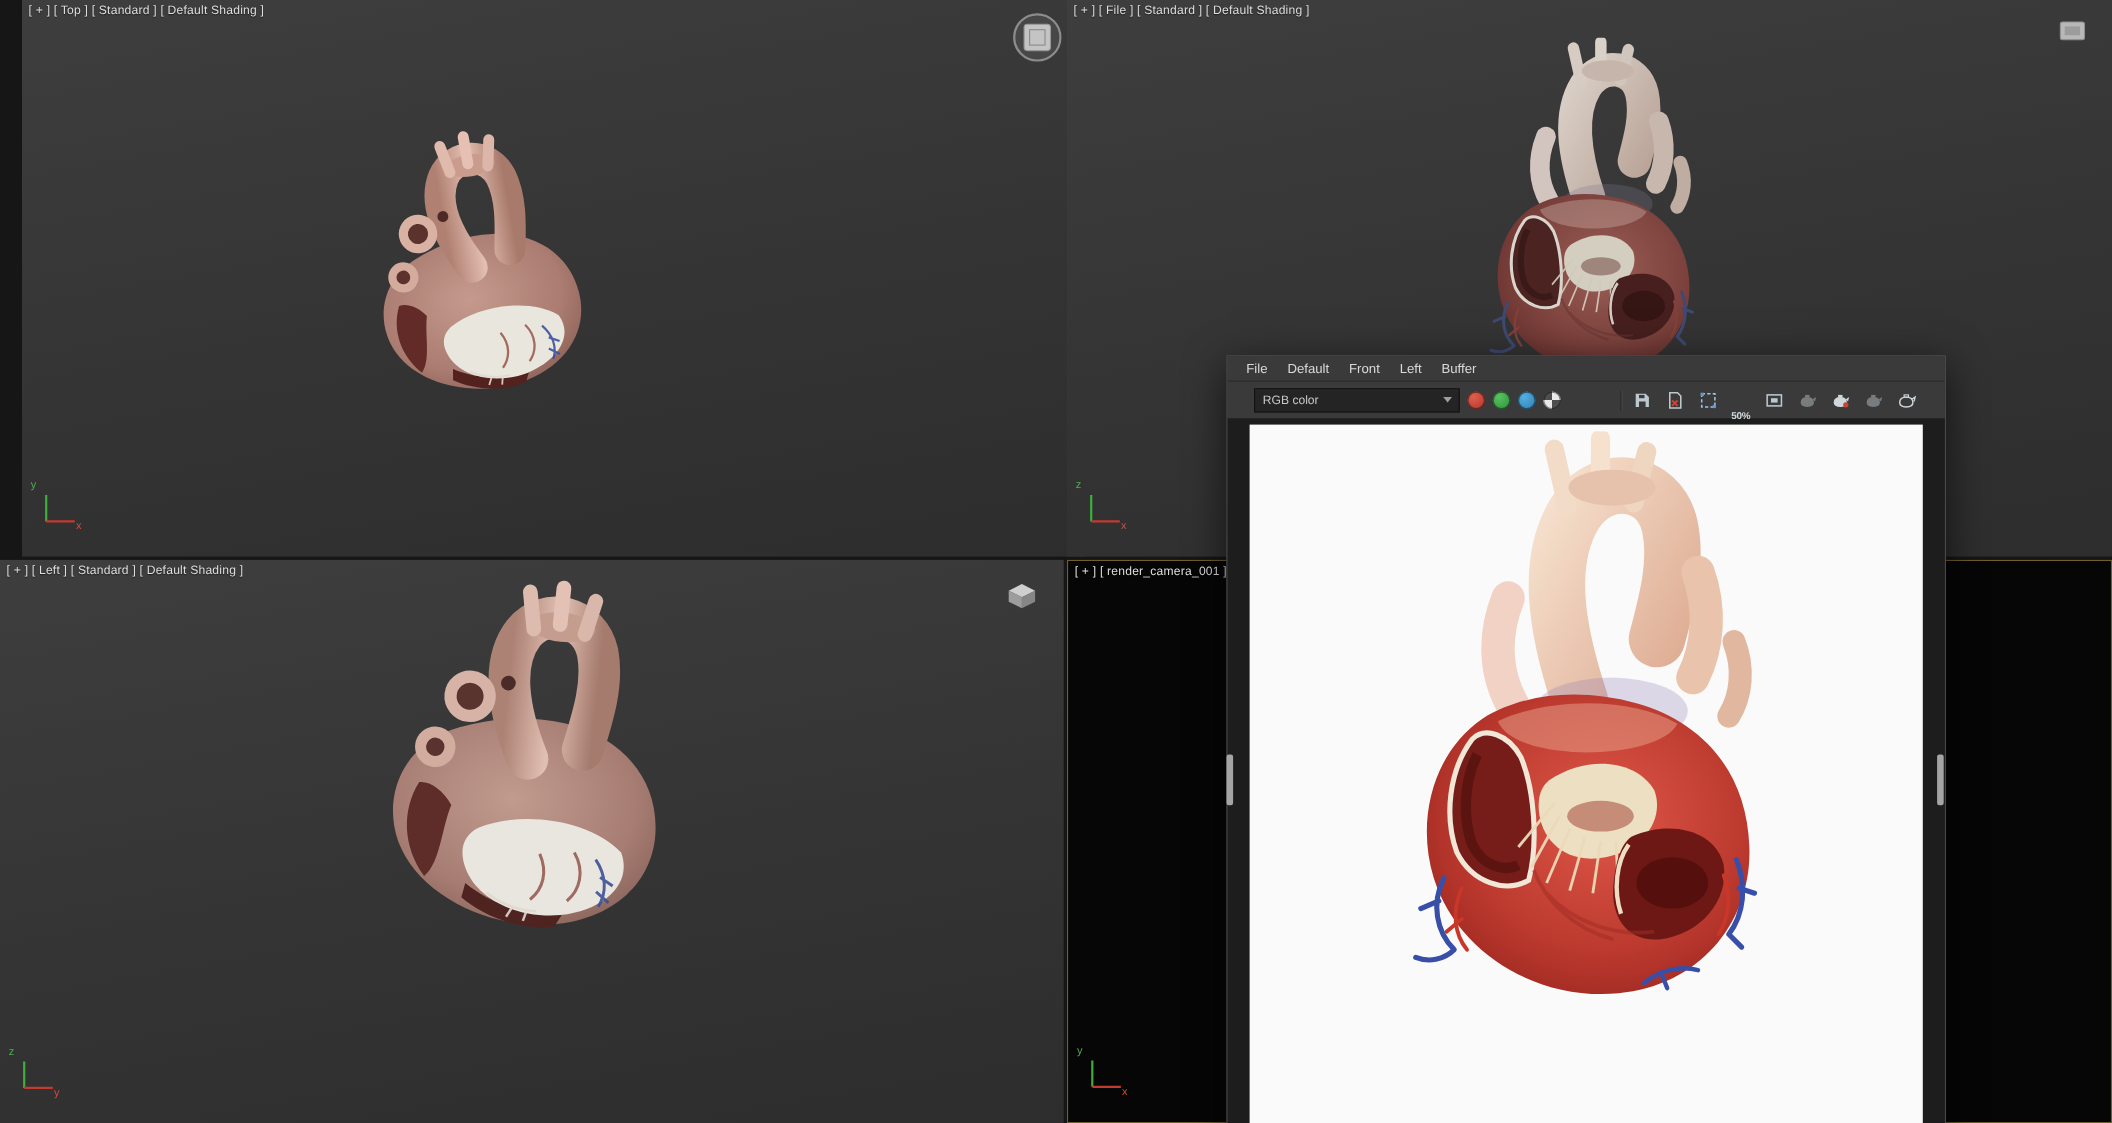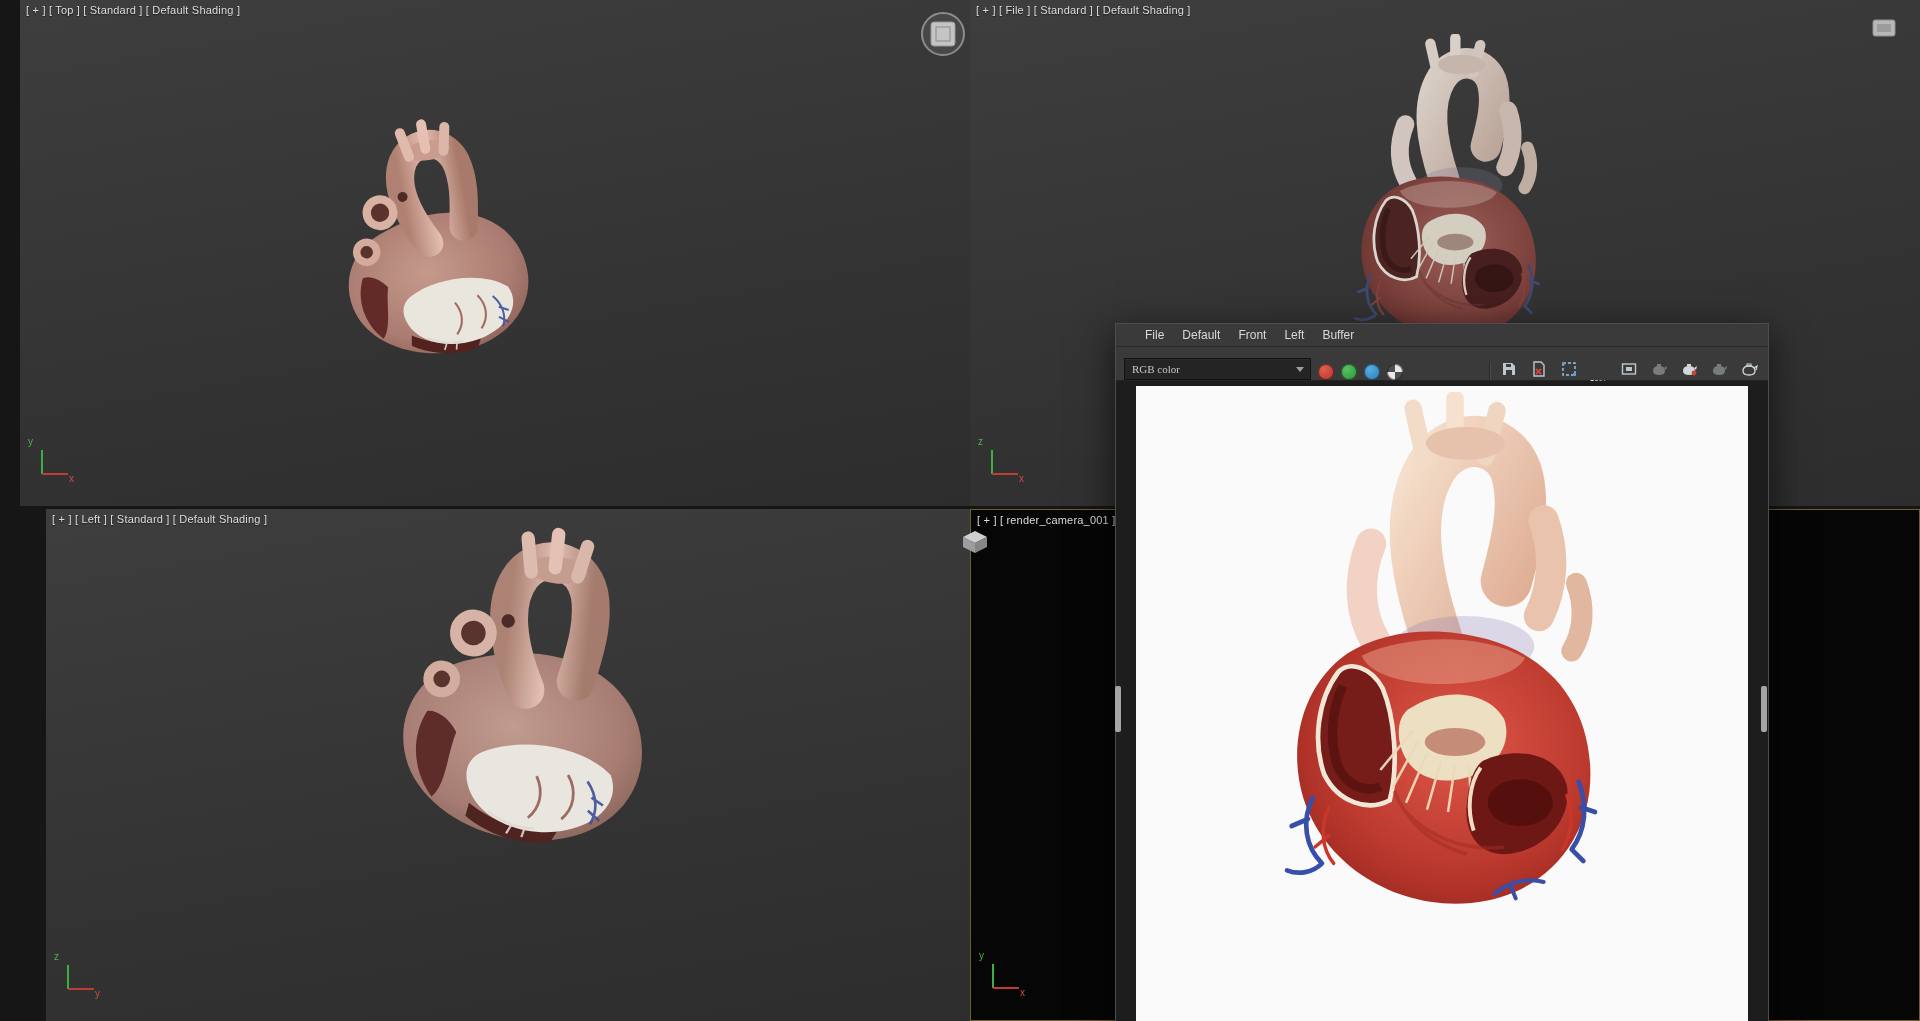--- a/index.html
+++ b/index.html
@@ -6,21 +6,21 @@
   body{
     width:1920px;height:1021px;overflow:hidden;position:relative;
     background:#161616;font-family:"Liberation Sans",sans-serif;
     -webkit-font-smoothing:antialiased;
   }
   
   .scene{position:absolute;inset:0;}
   .vp{position:absolute;overflow:hidden;background:linear-gradient(170deg,#3e3e3e 0%,#343434 55%,#2d2d2d 100%);}
   .vp-top{left:0;top:0;width:967px;height:506px;margin-left:20px;}
   .vp-front{left:970px;top:0;right:0;height:506px;}
-  .vp-left{left:0;top:509px;width:967px;bottom:0;margin-left:46px;}
+  .vp-left{left:0;top:509px;width:967px;bottom:0;}
   .vp-camera{left:970px;top:509px;right:0;bottom:0;background:#060606;border:1px solid #6e5f2c;}
   .vp-label{
     position:absolute;top:4px;left:6px;font-size:11px;color:#dedede;z-index:6;
     text-shadow:0 1px 1px rgba(0,0,0,.55);white-space:nowrap;cursor:default;letter-spacing:.2px;
   }
   
   .gizmo{position:absolute;left:8px;bottom:22px;width:46px;height:42px;z-index:5;}
   .gizmo svg{position:absolute;left:0;top:0;}
   .gizmo .ax-v{position:absolute;left:0px;top:-6px;font-size:10px;color:#4db04d;}
   .gizmo .ax-h{position:absolute;right:0px;bottom:0px;font-size:10px;color:#cf4d3e;}
@@ -37,23 +37,23 @@
   .hidden-defs{position:absolute;width:0;height:0;overflow:hidden;}
   
   .vfb{
     position:absolute;left:1115px;top:323px;width:652px;height:762px;z-index:20;
     background:#2e2e2e;border:1px solid #4d4d4d;box-shadow:0 10px 36px rgba(0,0,0,.65);
     display:flex;flex-direction:column;
   }
   .vfb-titlebar{height:26px;background:#333333;display:flex;align-items:center;padding:0 6px 0 8px;gap:7px;border-bottom:1px solid #252525;flex:0 0 auto;}
   .vfb-title{flex:1;font-size:12px;color:#96a0a6;white-space:nowrap;overflow:hidden;}
   .winbtn{width:30px;height:22px;display:flex;align-items:center;justify-content:center;font-size:12px;color:#9aa0a6;cursor:default;}
-  .vfb-menubar{height:22px;background:#3a3a3a;display:flex;align-items:center;padding:0 20px;border-bottom:1px solid #2a2a2a;flex:0 0 auto;}
+  .vfb-menubar{height:22px;background:#3a3a3a;display:flex;align-items:center;padding:0 8px;border-bottom:1px solid #2a2a2a;flex:0 0 auto;}
   .menu-item{font-size:12px;color:#d9d9d9;padding:2px 9px;cursor:default;}
-  .vfb-toolbar{height:33px;background:#3a3a3a;display:flex;align-items:flex-end;padding:0 8px;gap:7px;border-bottom:1px solid #232323;flex:0 0 auto;font-family:Liberation Serif, serif;}
+  .vfb-toolbar{height:33px;background:#3a3a3a;display:flex;align-items:center;padding:0 24px;gap:7px;border-bottom:1px solid #232323;flex:0 0 auto;}
   .dropdown{
     width:176px;height:20px;background:#242424;border:1px solid #121212;box-shadow:inset 0 1px 0 rgba(255,255,255,.04);
     display:flex;align-items:center;justify-content:space-between;padding:0 2px 0 7px;font-size:11px;color:#c8c8c8;
   }
   .caret{width:0;height:0;border-left:4px solid transparent;border-right:4px solid transparent;border-top:5px solid #9f9f9f;margin-right:4px;}
   .chan{width:16px;height:16px;border-radius:50%;box-shadow:inset 0 0 0 1px rgba(0,0,0,.45);}
   .chan-red{background:radial-gradient(circle at 35% 30%,#e0604f,#b13328);}
   .chan-green{background:radial-gradient(circle at 35% 30%,#57c45f,#2e8f3c);}
   .chan-blue{background:radial-gradient(circle at 35% 30%,#56aee0,#2b7cb3);}
   .chan-alpha{background:conic-gradient(#e9e9e9 0 90deg,#4e4e4e 90deg 180deg,#e9e9e9 180deg 270deg,#4e4e4e 270deg);}

